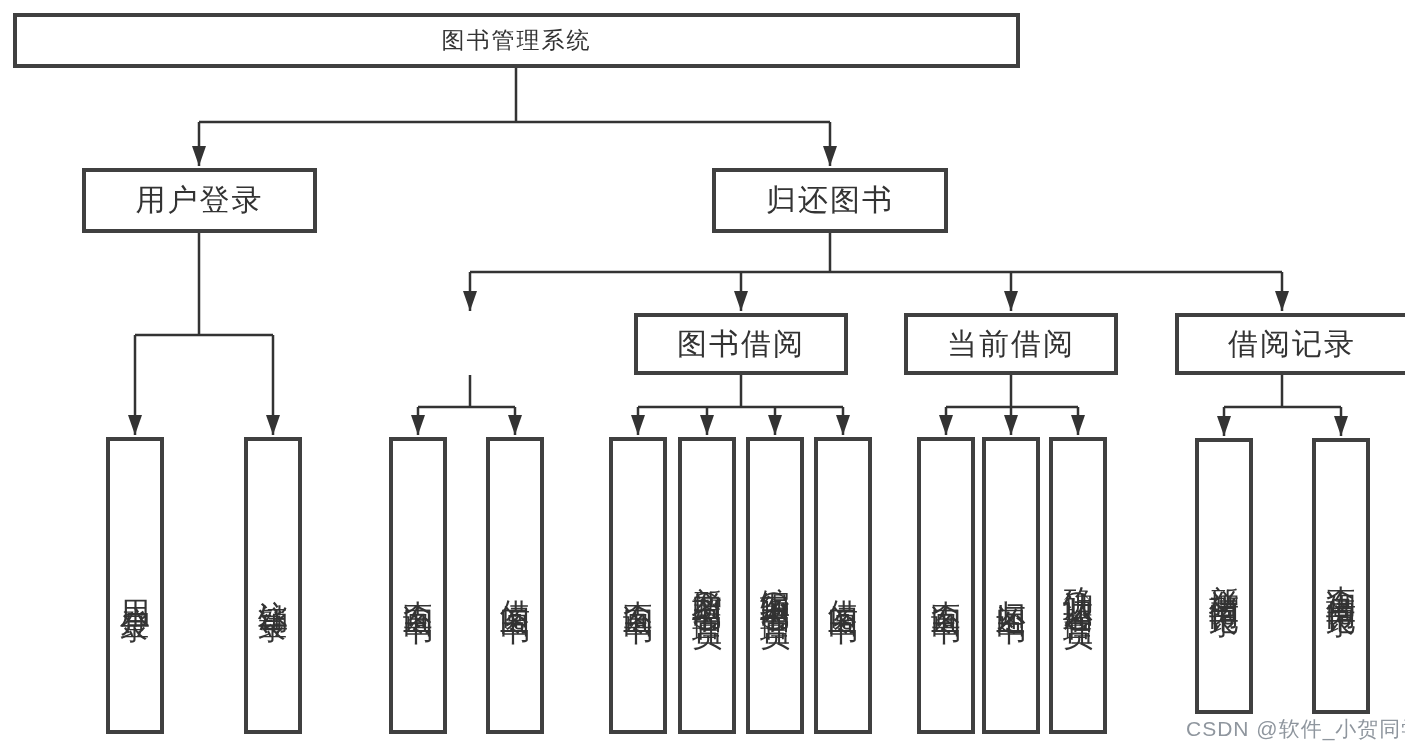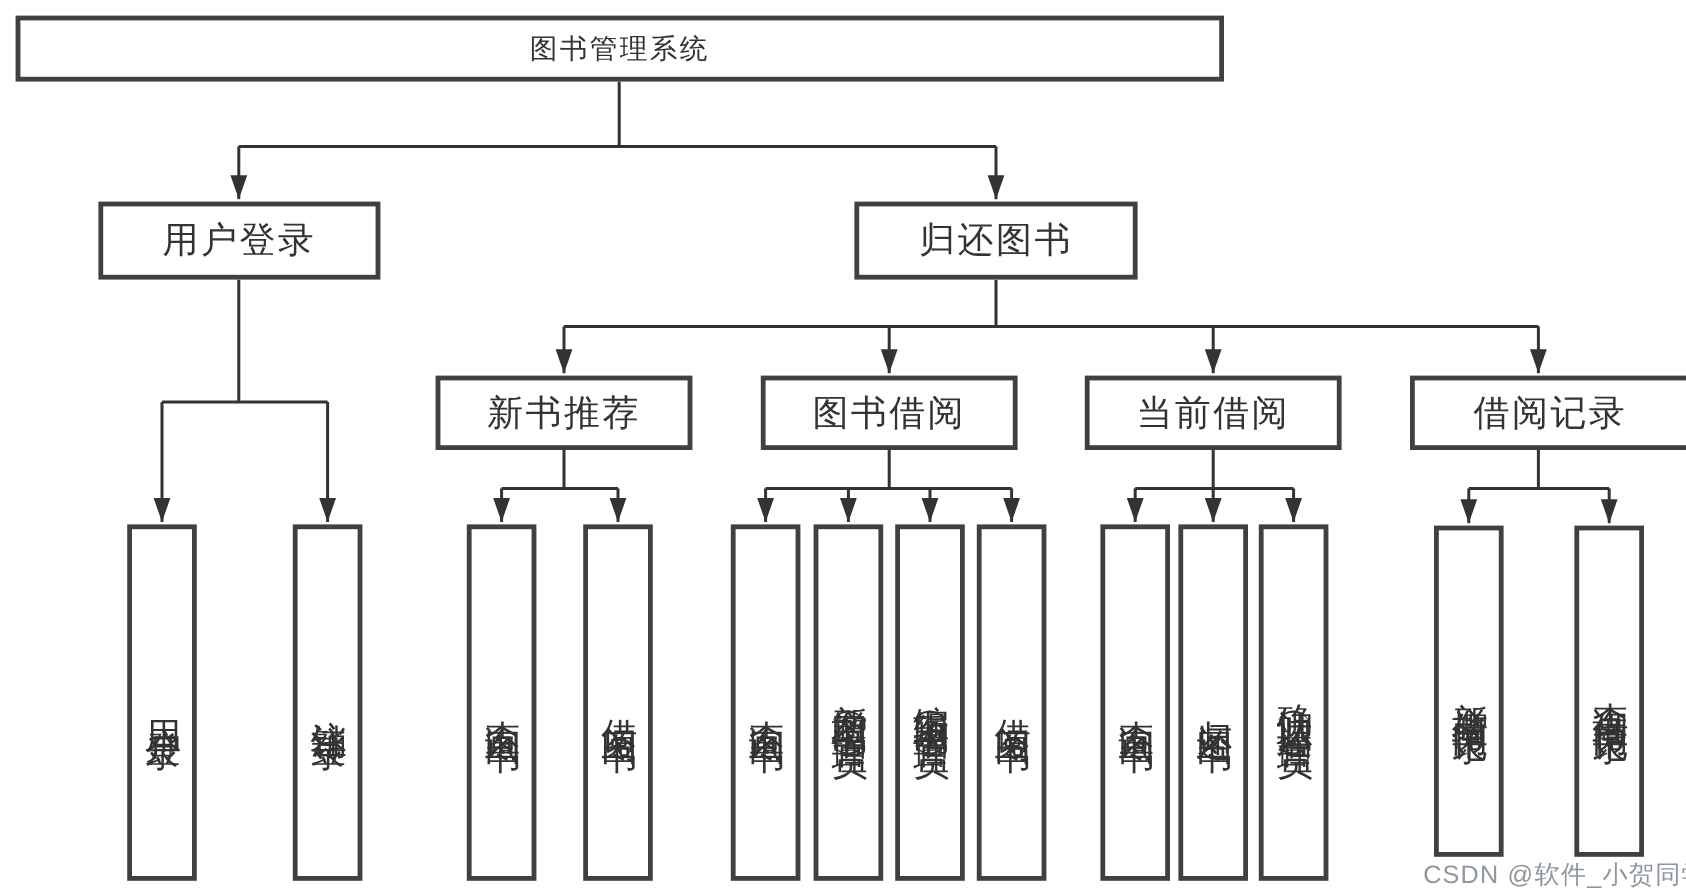--- a/index.html
+++ b/index.html
@@ -106,23 +106,20 @@
     <span class="lbl">图书管理系统</span>
   </div>
 
   <div class="node" style="left:82px;top:168px;width:235px;height:65px">
     <span class="lbl">用户登录</span>
   </div>
   <div class="node" style="left:712px;top:168px;width:236px;height:65px">
     <span class="lbl">归还图书</span>
   </div>
 
-  <div class="node" style="left:363px;top:313px;width:214px;height:62px">
-    <span class="lbl">新书推荐</span>
-  </div>
   <div class="node" style="left:904px;top:313px;width:214px;height:62px">
     <span class="lbl">当前借阅</span>
   </div>
   <div class="node" style="left:634px;top:313px;width:214px;height:62px">
     <span class="lbl">图书借阅</span>
   </div>
   <div class="node" style="left:1175px;top:313px;width:234px;height:62px">
     <span class="lbl">借阅记录</span>
   </div>
 

